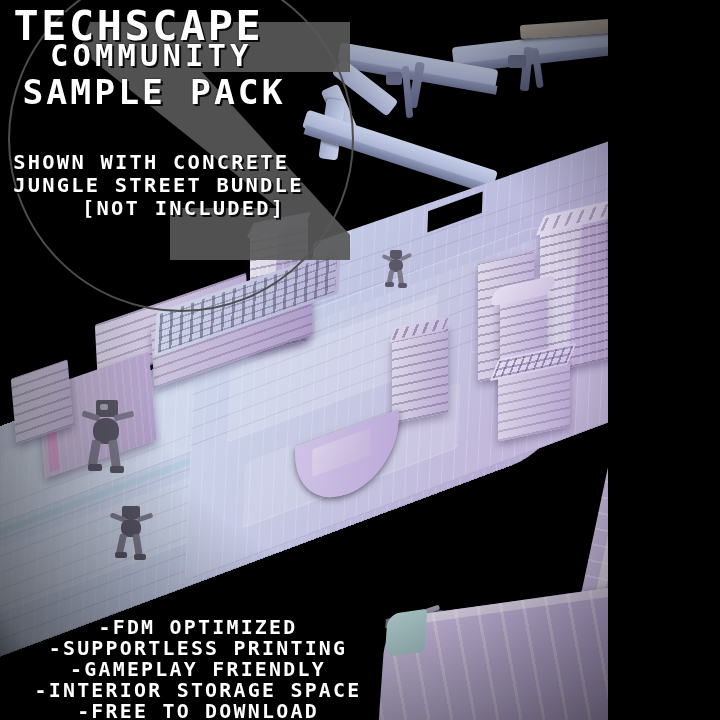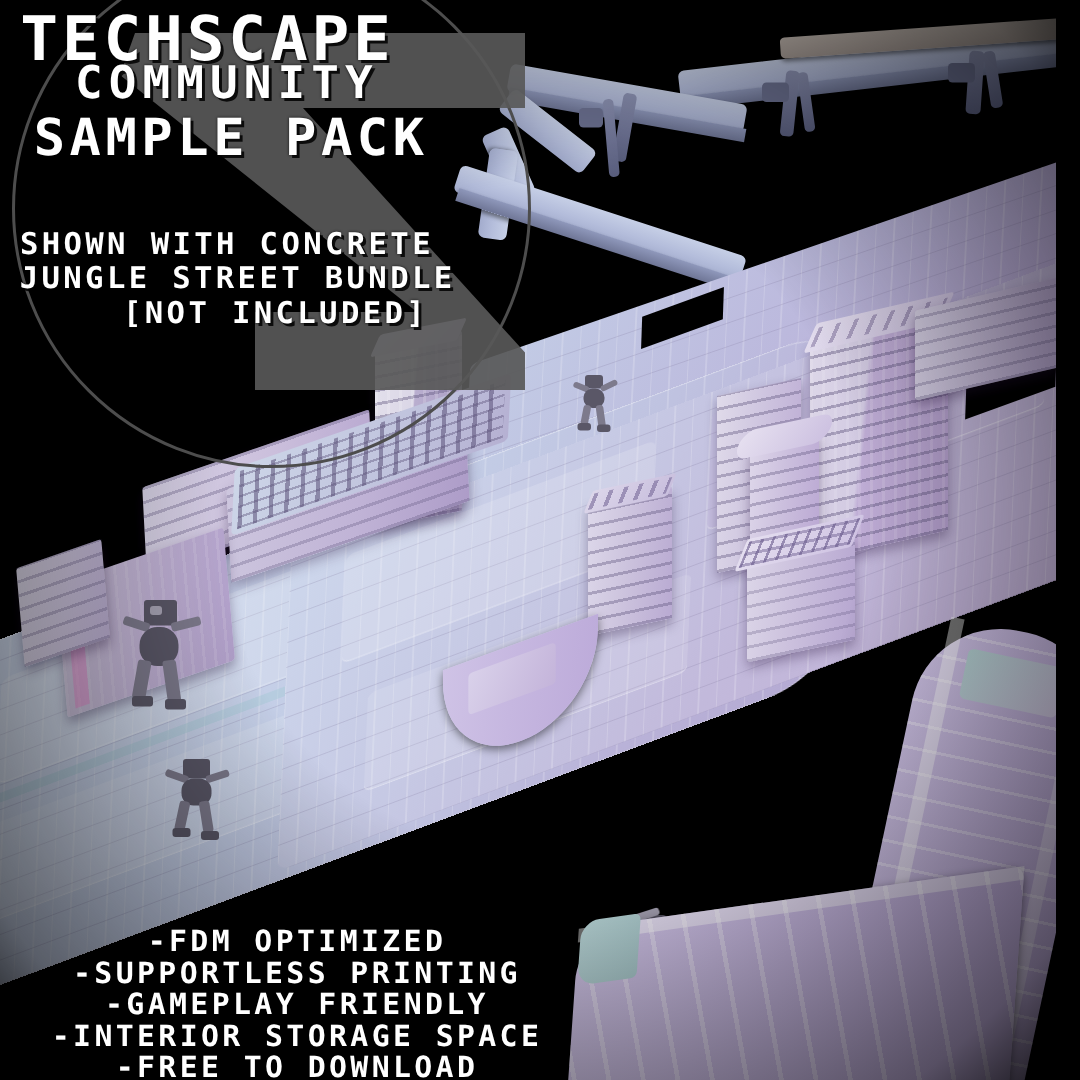--- a/index.html
+++ b/index.html
@@ -1,18 +1,18 @@
 <!DOCTYPE html>
 <html><head>
 <meta charset="utf-8">
 <title>Techscape Community Sample Pack</title>
 <style>
   html,body{margin:0;padding:0;background:#000;}
   #stage{
-    position:relative;width:704px;height:720px;overflow:hidden;
+    position:relative;width:608px;height:720px;overflow:hidden;
     background:#000000;
     font-family:"Liberation Sans", sans-serif;
   }
 
   
   .wm-wrap{position:absolute;left:0;top:0;width:720px;height:720px;pointer-events:none;}
   .wm-circle{
     position:absolute;left:8px;top:-34px;width:346px;height:346px;border-radius:50%;
     border:2px solid #4d4d4d;box-sizing:border-box;
   }

